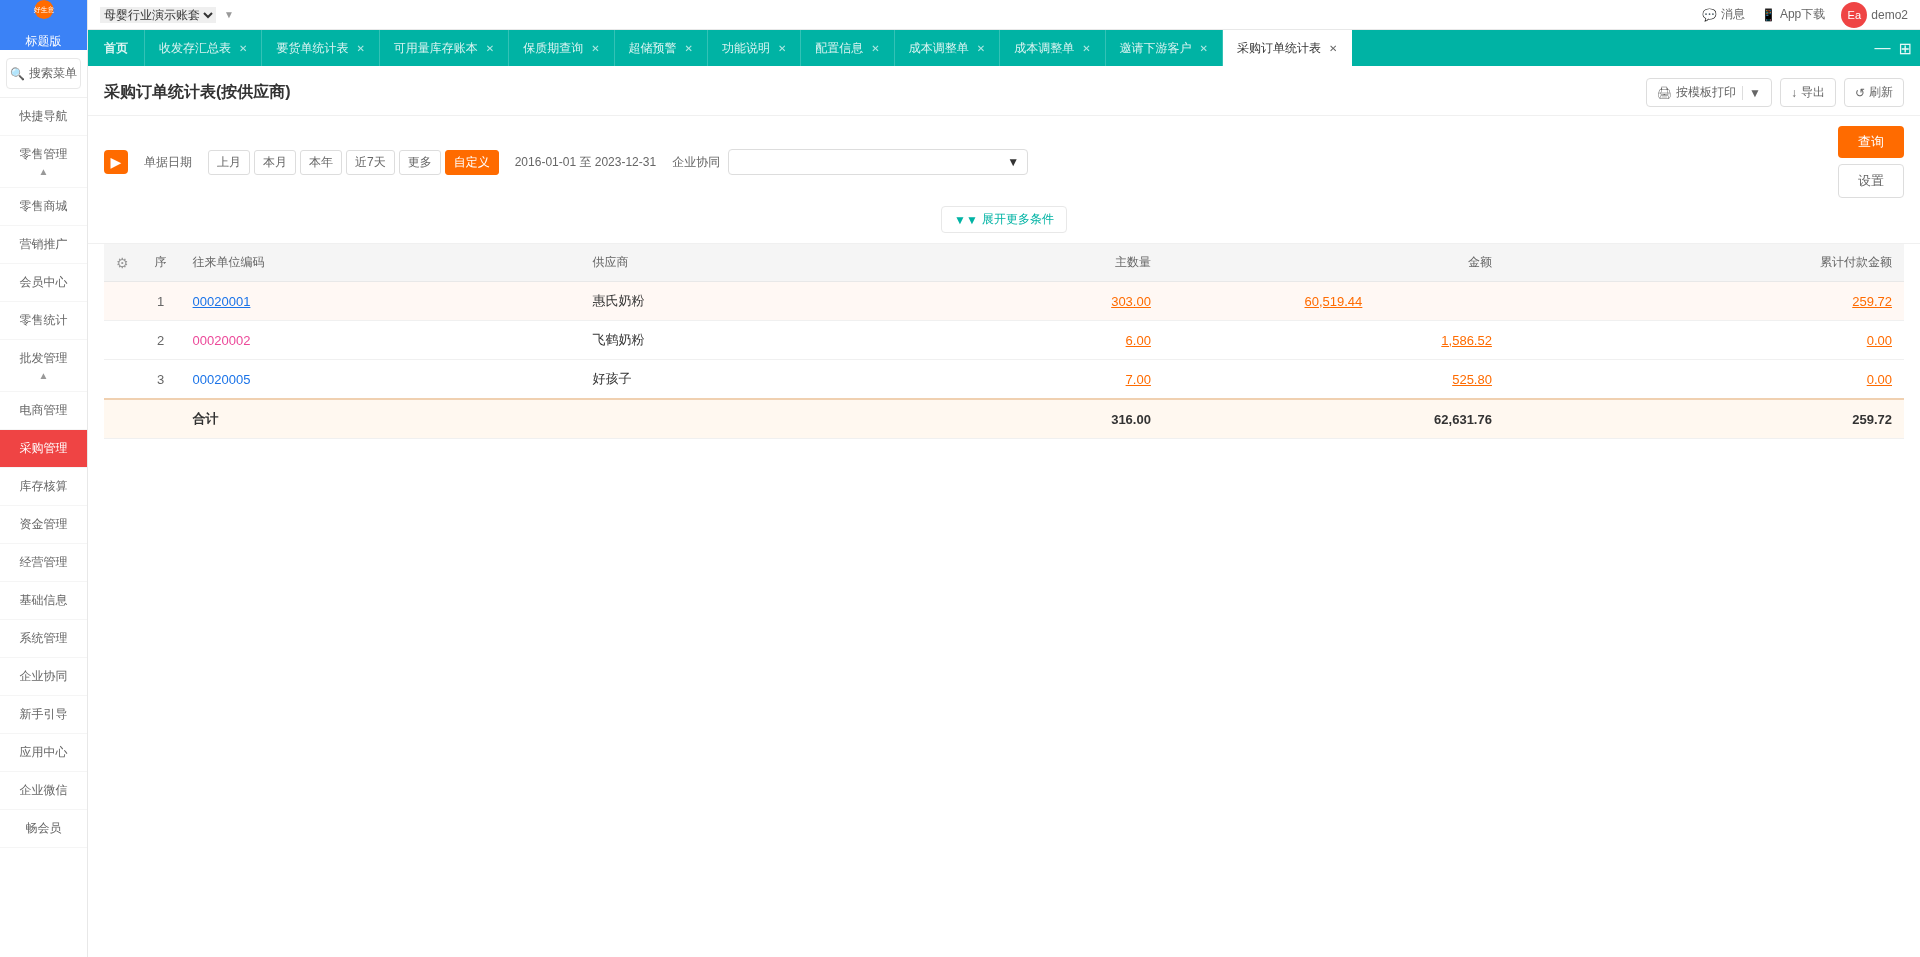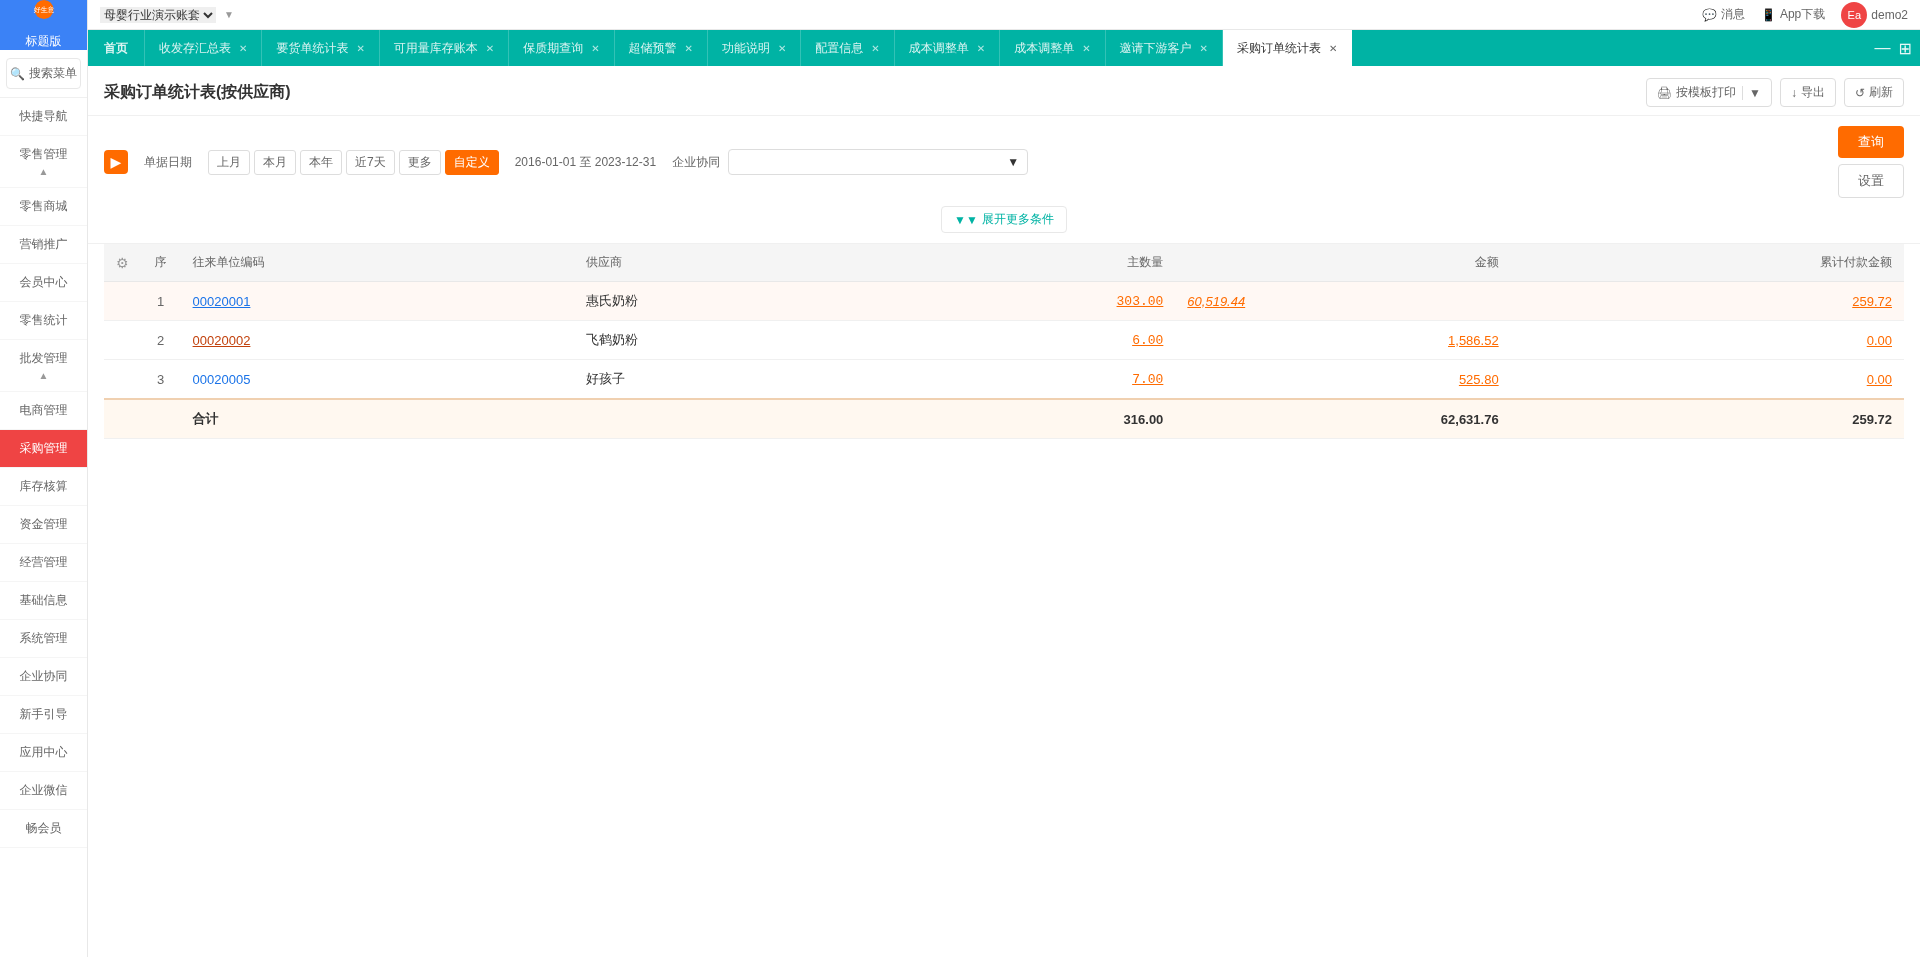--- a/index.html
+++ b/index.html
@@ -74,21 +74,21 @@
     
     .table-wrap { flex: 1; padding: 0 16px; overflow: auto; }
     table { width: 100%; border-collapse: collapse; }
     thead tr { background: #f5f5f5; }
     th { padding: 10px 12px; text-align: left; font-size: 12px; color: #666; font-weight: normal; border-bottom: 1px solid #e8e8e8; white-space: nowrap; }
     th.num-col { text-align: center; width: 40px; }
     th.gear-col { width: 36px; text-align: center; }
     td { padding: 10px 12px; font-size: 13px; border-bottom: 1px solid #f0f0f0; }
     td.num-col { text-align: center; color: #666; }
     td.amount { color: #ff6b00; text-align: right; text-decoration: underline; cursor: pointer; }
-    td.qty { text-align: right; font-family: Liberation Mono, monospace; }
+    td.qty { text-align: right; }
     tr.row-1 { background: #fff8f4; }
     tr.row-2 { background: #fff; }
     tr.row-3 { background: #fff; }
     .tfoot-row td { background: #fff8f0; font-weight: bold; padding: 10px 12px; border-top: 2px solid #f0d0b0; }
     .settings-icon { cursor: pointer; color: #999; font-size: 14px; }
 
     
     ::-webkit-scrollbar { width: 6px; height: 6px; }
     ::-webkit-scrollbar-track { background: #f1f1f1; }
     ::-webkit-scrollbar-thumb { background: #ccc; border-radius: 3px; }
@@ -328,27 +328,27 @@
             <th style="text-align:right;">累计付款金额</th>
           </tr>
         </thead>
         <tbody>
           <tr class="row-1">
             <td></td>
             <td class="num-col">1</td>
             <td style="color:#1a73e8; text-decoration:underline; cursor:pointer;">00020001</td>
             <td>惠氏奶粉</td>
             <td class="qty" style="color:#ff6b00; text-decoration:underline; cursor:pointer; text-align:right;">303.00</td>
-            <td class="amount" style="text-align:left;font-style:italic;">60,519.44</td>
+            <td class="amount" style="text-align:center;">60,519.44</td>
             <td class="amount" style="text-align:right;">259.72</td>
           </tr>
           <tr class="row-2">
             <td></td>
             <td class="num-col">2</td>
-            <td style="color:#c2410c; text-decoration:underline; cursor:pointer;">00020002</td>
+            <td style="color:#ec4899; cursor:pointer;">00020002</td>
             <td>飞鹤奶粉</td>
             <td class="qty" style="color:#ff6b00; text-decoration:underline; cursor:pointer; text-align:right;">6.00</td>
             <td class="amount" style="text-align:right;">1,586.52</td>
             <td class="amount" style="text-align:right;">0.00</td>
           </tr>
           <tr class="row-3">
             <td></td>
             <td class="num-col">3</td>
             <td style="color:#1a73e8; cursor:pointer;">00020005</td>
             <td>好孩子</td>

